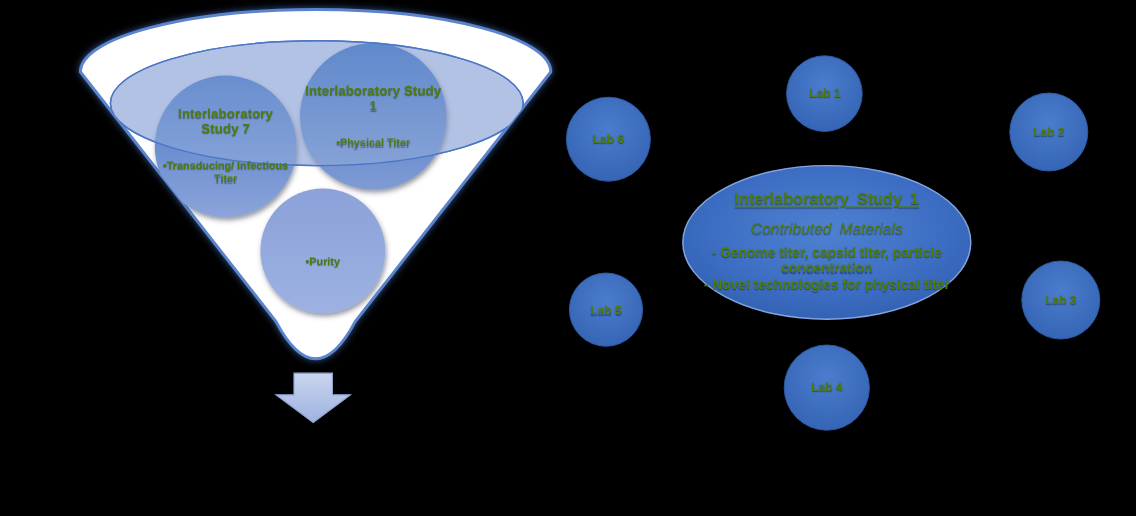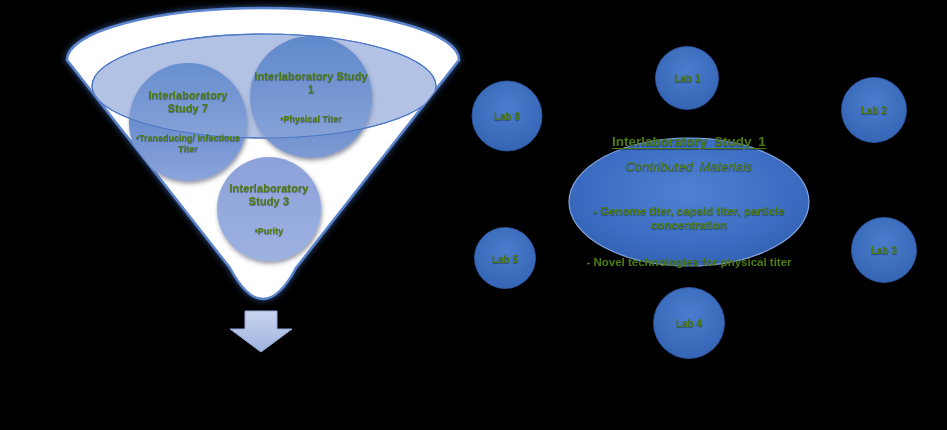--- a/index.html
+++ b/index.html
@@ -11,21 +11,21 @@
   .txt{position:absolute;color:#4d7c0f;text-align:center;
        display:flex;flex-direction:column;align-items:center;justify-content:center;
        text-shadow:0 1px 1px rgba(0,0,0,.4);}
   .study-title{font-size:11px;font-weight:bold;line-height:1.18;letter-spacing:.1px;}
   .study-bullet{font-size:9px;font-weight:bold;line-height:1.2;margin-top:18px;}
   .lab-label{font-size:10px;font-weight:bold;}
   .center-title{font-size:13.5px;font-weight:bold;text-decoration:underline;
                 text-underline-offset:2px;word-spacing:3px;line-height:1.2;}
   .center-subtitle{font-size:13px;font-style:italic;word-spacing:3px;line-height:1.2;margin-top:9px;}
   .center-bullets{width:206px;font-size:11.5px;font-weight:bold;line-height:1.2;margin-top:6px;}
-  .center-bullets div{width:100%;margin-top:24px;}
+  .center-bullets div{width:100%;}
 </style>
 </head>
 <body>
 
 <div id="canvas">
 
   <svg width="947" height="430" viewBox="0 0 947 430">
     <defs>
       <linearGradient id="gS1" x1="0" y1="0" x2="0" y2="1">
         <stop offset="0%" stop-color="#3E70C1"></stop>
@@ -88,21 +88,20 @@
     <div class="study-title">Interlaboratory Study 7</div>
     <div class="study-bullet">•Transducing/ Infectious Titer</div>
   </div>
 
   <div class="txt" style="left:253px;top:41px;width:116px;height:112px;">
     <div class="study-title">Interlaboratory Study 1</div>
     <div class="study-bullet">•Physical Titer</div>
   </div>
 
   <div class="txt" style="left:217px;top:157px;width:104px;height:104px;">
-    <div class="study-title">Interlaboratory Study 3</div>
     <div class="study-bullet">•Purity</div>
   </div>
 
   <div class="txt lab-label" style="left:656px;top:47px;width:63px;height:63px;">Lab 1</div>
   <div class="txt lab-label" style="left:842px;top:78px;width:64px;height:64px;">Lab 2</div>
   <div class="txt lab-label" style="left:852px;top:218px;width:64px;height:64px;">Lab 3</div>
   <div class="txt lab-label" style="left:654px;top:288px;width:70px;height:70px;">Lab 4</div>
   <div class="txt lab-label" style="left:474px;top:228px;width:62px;height:62px;">Lab 5</div>
   <div class="txt lab-label" style="left:472px;top:81px;width:70px;height:70px;">Lab 6</div>
 

